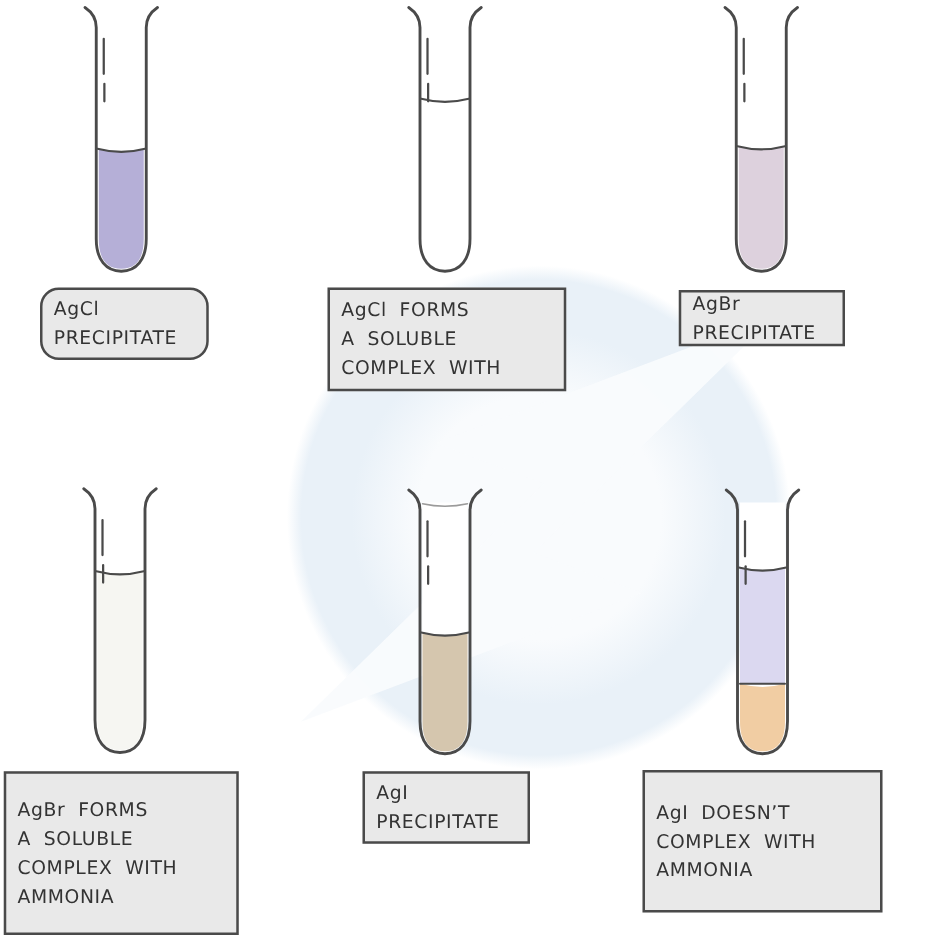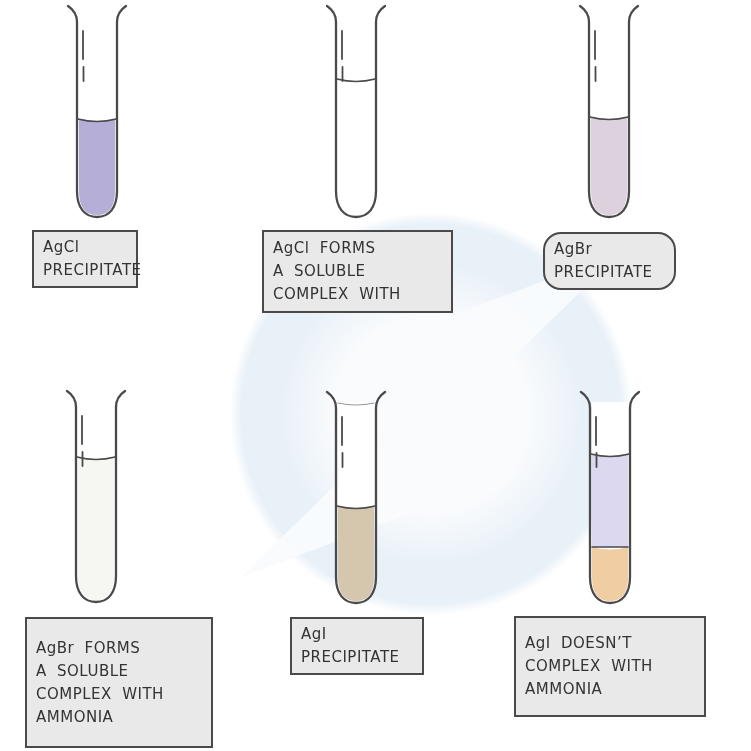--- a/index.html
+++ b/index.html
@@ -39,26 +39,26 @@
     border:2px solid var(--box-border,#4a4a4a);
     display:flex;flex-direction:column;justify-content:center;
     padding:6px 9px;
   }
   .label-line{
     color:var(--text,#333333);
     font-size:15px;line-height:23px;
     letter-spacing:.5px;word-spacing:5px;
     white-space:nowrap;
   }
-  #label-0{left:32px; top:230px;width:106px;height:58px;}
+  #label-0{left:32px; top:230px;width:135px;height:58px;border-radius:15px;}
   #label-1{left:262px;top:230px;width:191px;height:83px;}
-  #label-2{left:543px;top:232px;width:133px;height:58px;border-radius:18px;}
-  #label-3{left:3px;  top:617px;width:188px;height:131px;margin-left:22px;}
+  #label-2{left:543px;top:232px;width:133px;height:45px;}
+  #label-3{left:3px;  top:617px;width:188px;height:131px;}
   #label-4{left:290px;top:617px;width:134px;height:58px;}
-  #label-5{left:514px;top:616px;width:192px;height:101px;}
+  #label-5{left:514px;top:616px;width:192px;height:114px;}
 </style>
 </head>
 <body style="--bg: #ffffff; --box-bg: #e9e9e9; --box-border: #4a4a4a; --text: #333333; --wm-blue: #e9f1f8; --wm-white: #f9fbfd;">
 
 <div class="watermark">
   <div class="wm-circle"></div>
   <div class="wm-bolt"></div>
 </div>
 
 <svg class="tube" id="tube-0" viewBox="0 0 90 216">

